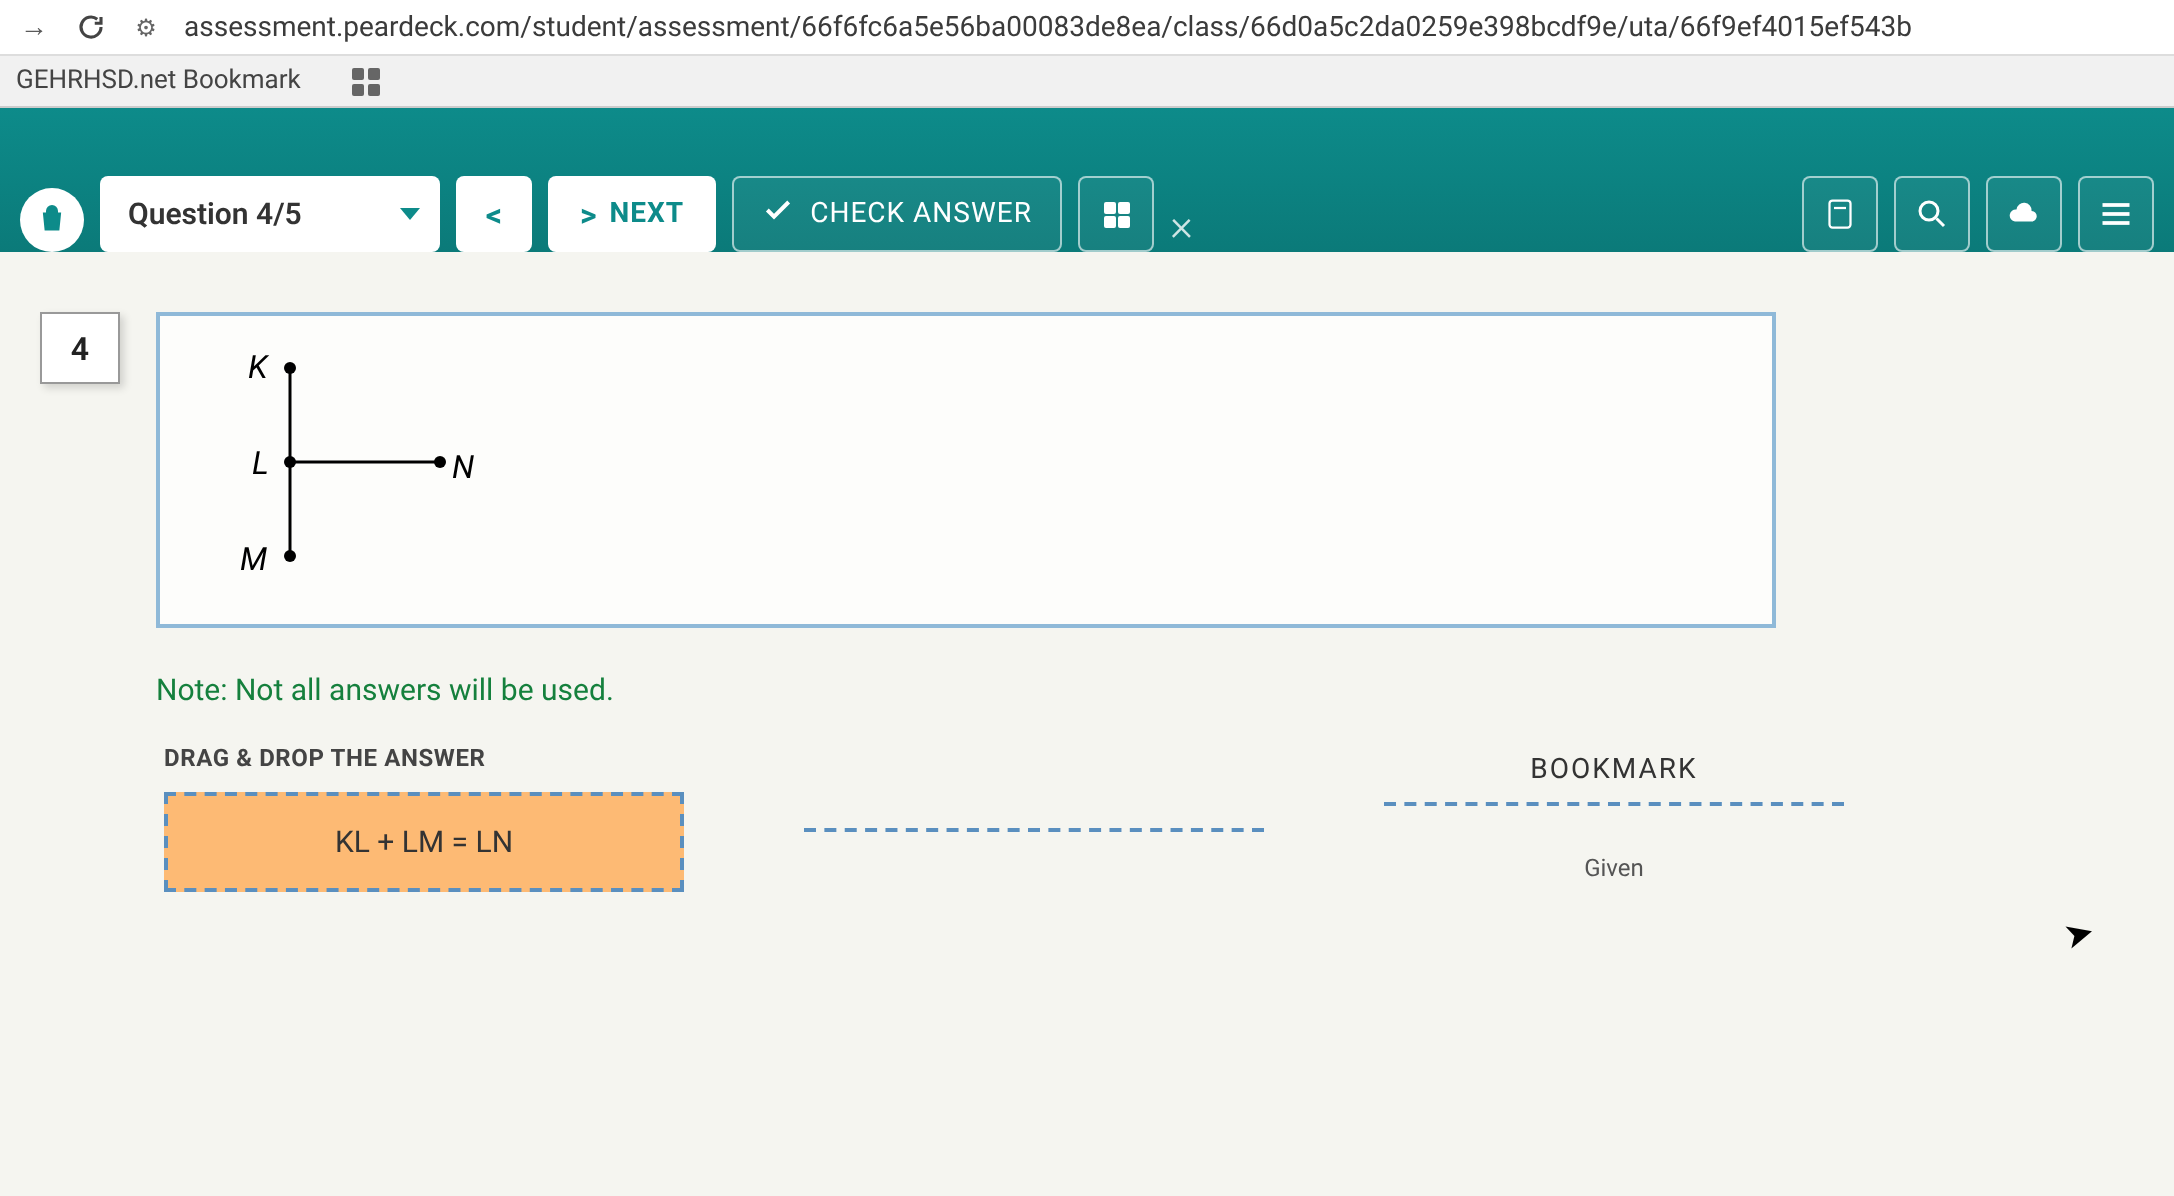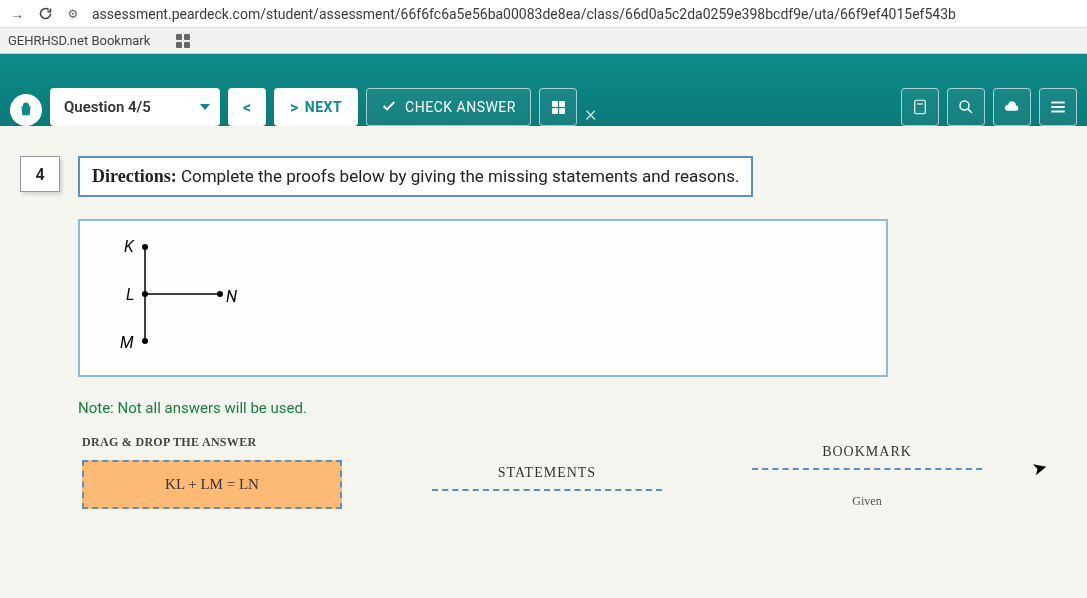--- a/index.html
+++ b/index.html
@@ -133,21 +133,21 @@
       gap:40px;
       align-items:center;
       max-width:810px;
     }
     .given-text { font-size:18px; color:#1a1a1a; line-height:1.8;}
     .given-text b { font-weight:700;}
     .seg { border-top:1.5px solid #000; display:inline-block; font-style:italic; padding:0 1px;}
     .it { font-style:italic;}
     .diagram { width:150px; height:110px; position:relative;}
     .note { font-size:15px; color:#15803d; margin:22px 0 18px 0;}
-    .answers-area { display:flex; gap:90px; align-items:flex-end; padding-left:4px;font-family:Liberation Serif, serif;}
+    .answers-area { display:flex; gap:60px; align-items:center; padding-left:4px;}
     .drag-label { font-size:12px; font-weight:700; color:#444; letter-spacing:0.3px; margin-bottom:10px;}
     .chip {
       border:2px dashed #5a8fbf;
       padding:14px 30px;
       font-size:15px; color:#333;
       text-align:center;
       background:#fdba74;
       min-width:260px;
     }
     .col-title { font-size:14px; color:#333; letter-spacing:1px; text-align:center;}
@@ -250,24 +250,20 @@
           <line x1="3" y1="9" x2="21" y2="9" stroke="#fff" stroke-width="2.5"></line>
           <line x1="3" y1="15" x2="21" y2="15" stroke="#fff" stroke-width="2.5"></line>
         </svg>
     </div>
   </div>
 </div>
 
 <div class="content">
   <div class="qnum">4</div>
   <div class="main">
-    <div class="directions">
-      <span class="lbl">Directions:</span>
-      <span>Complete the proofs below by giving the missing statements and reasons.</span>
-    </div>
 
     <div class="given-box">
       <div class="diagram">
         <svg width="150" height="110" viewBox="0 0 150 110">
           <line x1="45" y1="8" x2="45" y2="102" stroke="#000" stroke-width="1.5"></line>
           <line x1="45" y1="55" x2="120" y2="55" stroke="#000" stroke-width="1.5"></line>
           <circle cx="45" cy="8" r="3" fill="#000"></circle>
           <circle cx="45" cy="55" r="3" fill="#000"></circle>
           <circle cx="45" cy="102" r="3" fill="#000"></circle>
           <circle cx="120" cy="55" r="3" fill="#000"></circle>
@@ -281,21 +277,20 @@
 
     <div class="note">Note: Not all answers will be used.</div>
 
     <div class="answers-area">
       <div>
         <div class="drag-label">DRAG &amp; DROP THE ANSWER</div>
         <div class="chip">KL + LM = LN</div>
       </div>
       <div class="stmt-col">
         <div style="height:22px;"></div>
-        <div class="col-title">STATEMENTS</div>
         <div class="dashed-slot"></div>
       </div>
       <div class="reason-col">
         <div class="col-title">BOOKMARK</div>
         <div class="dashed-slot"></div>
         <div class="given-small">Given</div>
       </div>
     </div>
   </div>
 </div>

